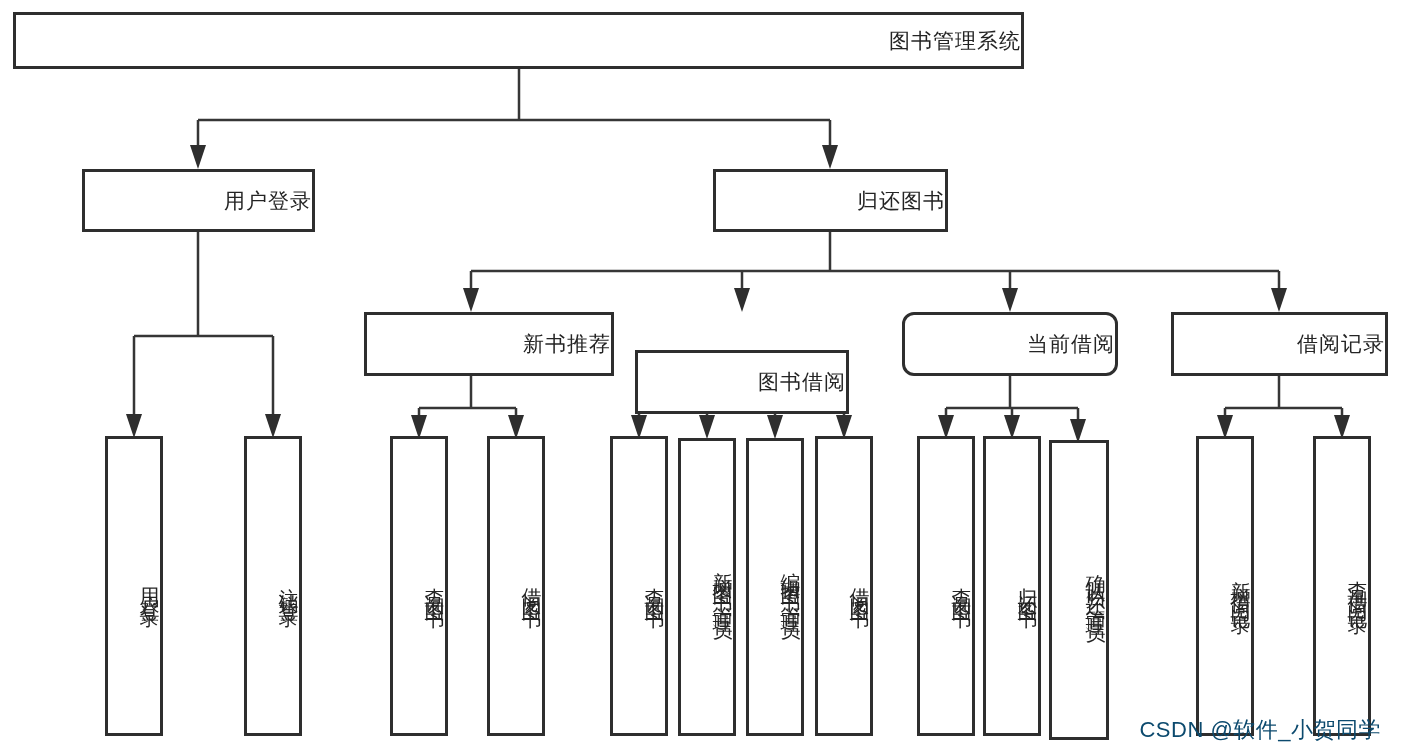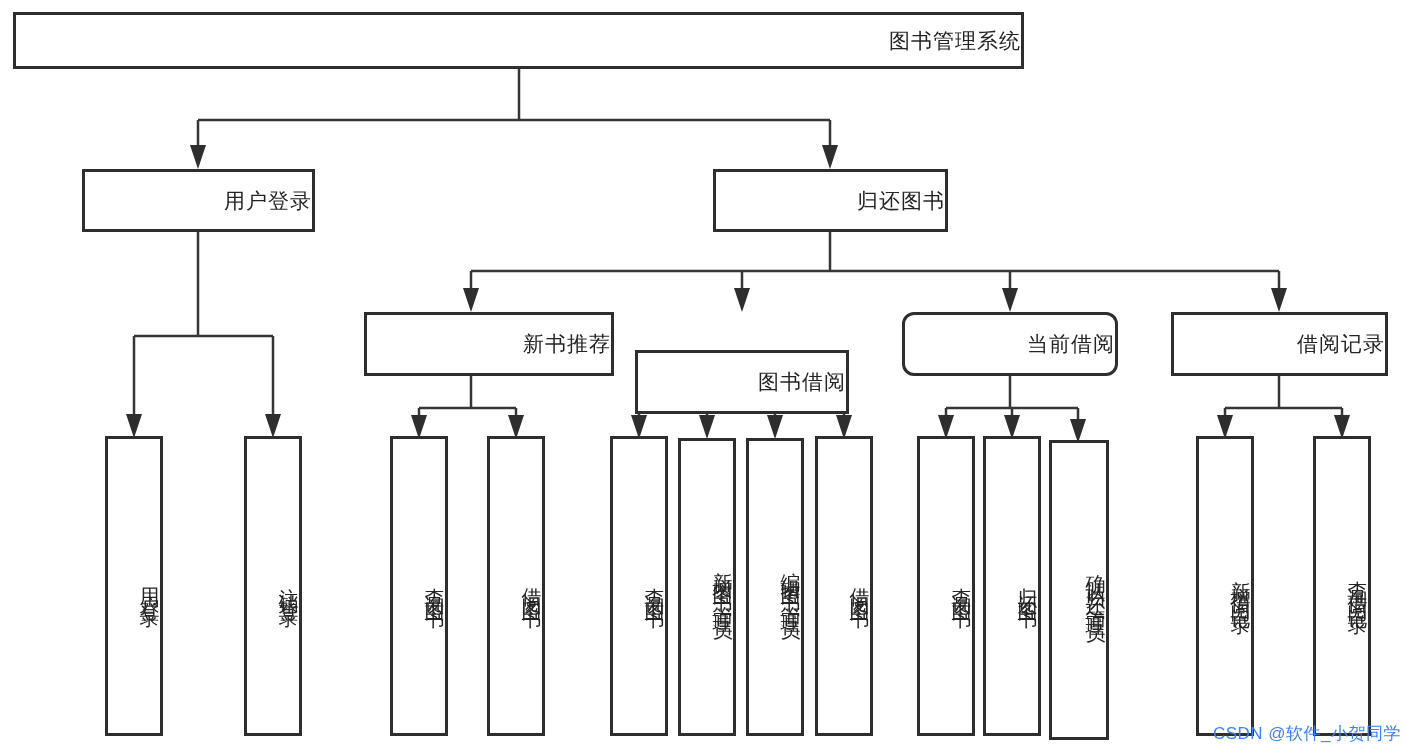--- a/index.html
+++ b/index.html
@@ -41,24 +41,24 @@
   }
   .box.vbox span {
     writing-mode: vertical-rl;
     text-orientation: mixed;
     letter-spacing: 7px;
     line-height: 1;
     white-space: nowrap;
   }
   #watermark {
     position: absolute;
-    right: 4px;
+    right: 24px;
     bottom: 2px;
-    color: #3b82f6;
-    font-size: 17px;
+    color: #0c4a6e;
+    font-size: 22px;
     letter-spacing: 0.5px;
     z-index: 5;
   }
 </style>
 </head>
 <body>
 
 <div id="canvas">
 
   <svg id="connector-layer" viewBox="0 0 1405 747" xmlns="http://www.w3.org/2000/svg">

